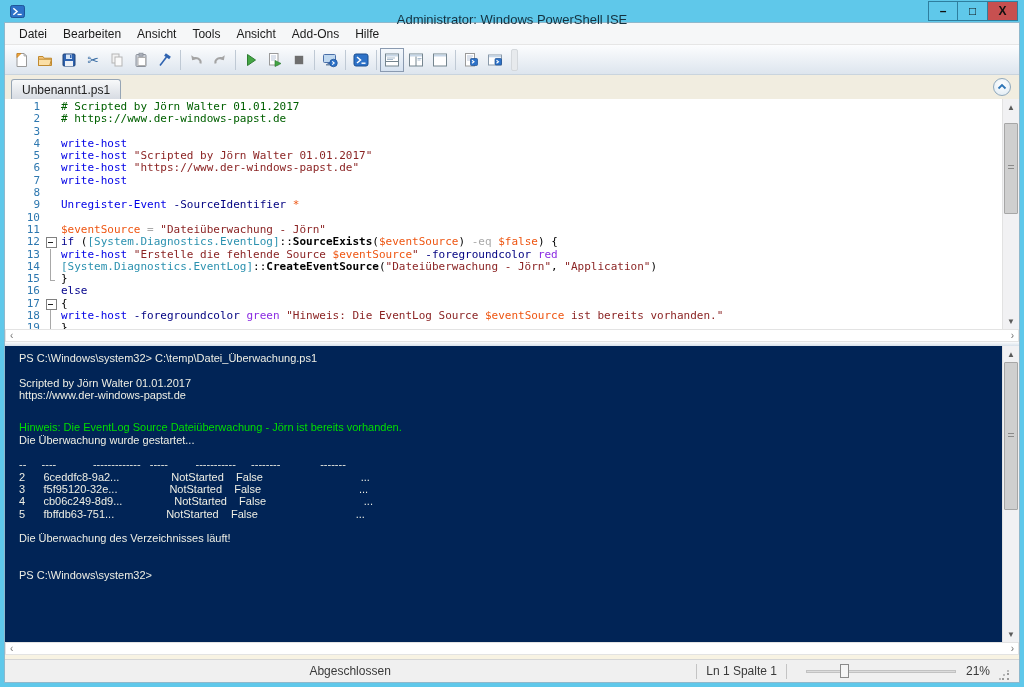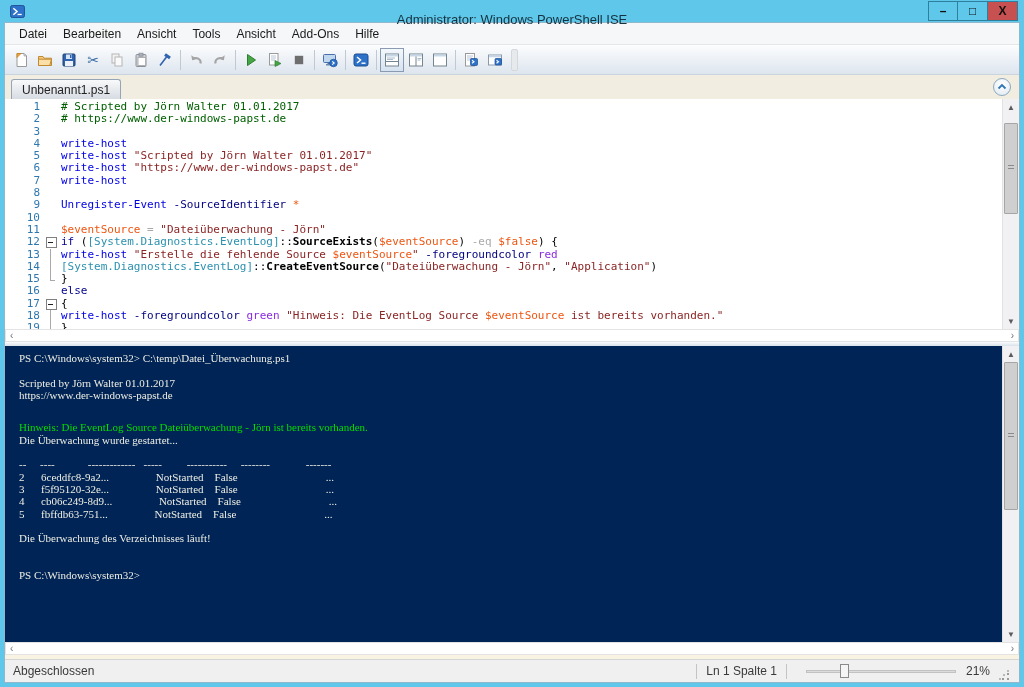--- a/index.html
+++ b/index.html
@@ -62,30 +62,30 @@
   .vthumb { position:absolute; left:1px; right:1px; background:#CFCFCF; border:1px solid #A6A6A6; border-radius:1px; }
   .vthumb::after { content:""; position:absolute; left:3px; right:3px; top:50%; height:6px; margin-top:-3px;
                    background:repeating-linear-gradient(#8a8a8a 0 1px, transparent 1px 3px); }
   .hscroll { height:13px; flex:none; background:#FFFFFF; border:1px solid #E3E3E3; display:flex; align-items:center; justify-content:space-between; padding:0 4px; }
   .harrow { font-size:10px; color:#707070; line-height:10px; font-family:"Liberation Sans",sans-serif; }
 
   .divider { height:4px; flex:none; background:linear-gradient(#FBFCFD,#D8E1EA); }
 
   
   .console-row { height:296px; flex:none; display:flex; background:#012456; }
-  .console-output { flex:1; overflow:hidden; padding:6px 0 0 14px; font-family:Liberation Serif, serif; font-size:11px; color:#EEEEE4; }
+  .console-output { flex:1; overflow:hidden; padding:6px 0 0 14px; font-family:Liberation Sans, sans-serif; font-size:11px; color:#EEEEE4; }
   .cline { height:12.3px; line-height:12.3px; white-space:pre; }
   .cline.green { color:#00DE00;margin-top:8px; }
   .console-row .vscroll { background:#F1F1F3; }
 
   .creamstrip { height:4px; flex:none; background:#F8F3E3; }
 
   
   .statusbar { height:23px; flex:none; background:#F0F0F0; border-top:1px solid #D5D5D5; display:flex; align-items:center; font-size:12px; color:#3a3a3a; padding:0 8px; }
-  .sb-left { flex:1; }
+  .sb-left { flex:1;text-align:center; }
   .sb-div { width:1px; height:15px; background:#C4C4C4; margin:0 9px; }
   .slider { width:150px; height:16px; position:relative; margin:0 10px; }
   .slider-track { position:absolute; top:7px; left:0; right:0; height:3px; background:#DCDCDC; border:1px solid #C2C2C2; }
   .slider-thumb { position:absolute; left:23%; top:1px; width:9px; height:14px; background:#F5F5F5; border:1px solid #8A8A8A; }
   .sb-grip { width:13px; height:13px; margin-left:8px; align-self:flex-end;
              background:
                radial-gradient(circle 1px at 10px 10px,#9a9a9a 99%,transparent),
                radial-gradient(circle 1px at 10px 5px,#9a9a9a 99%,transparent),
                radial-gradient(circle 1px at 5px 10px,#9a9a9a 99%,transparent),
                radial-gradient(circle 1px at 10px 2px,#b9b9b9 99%,transparent),

